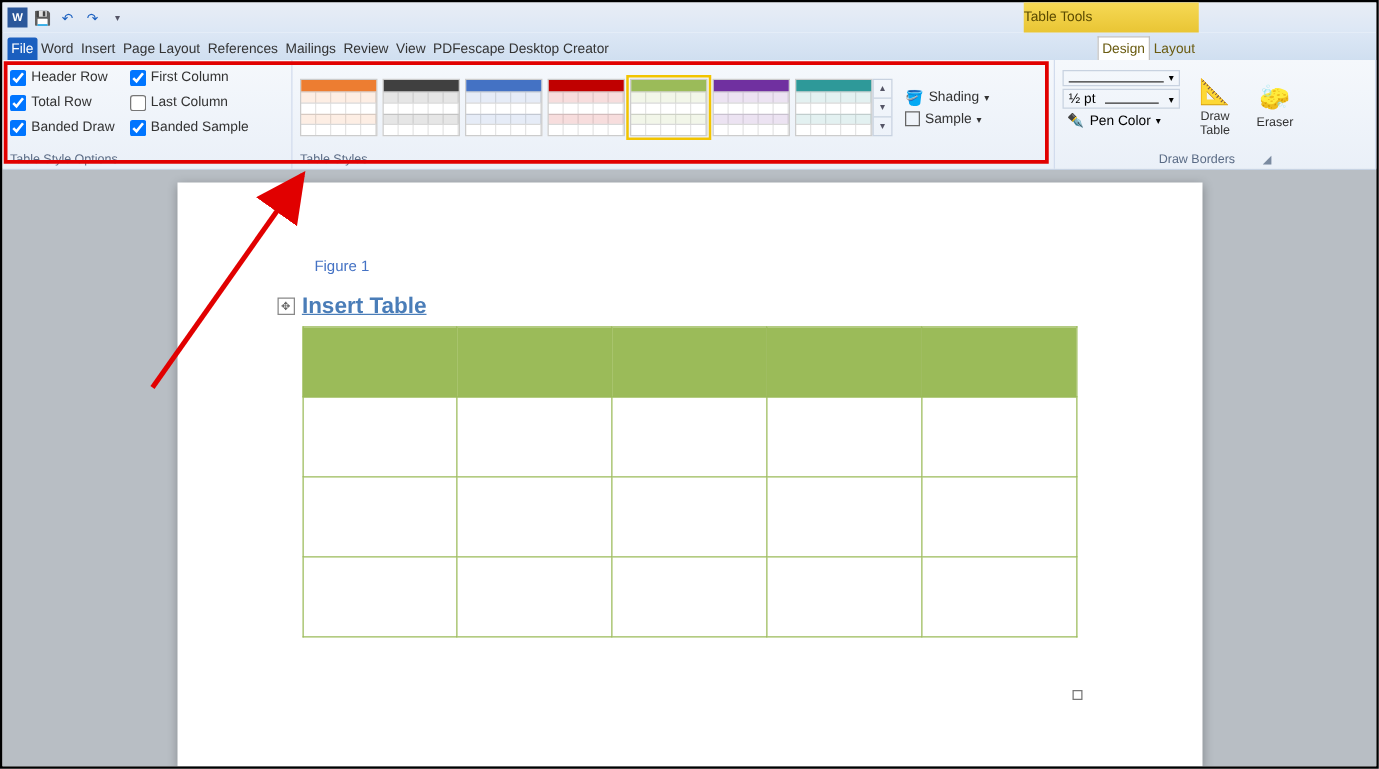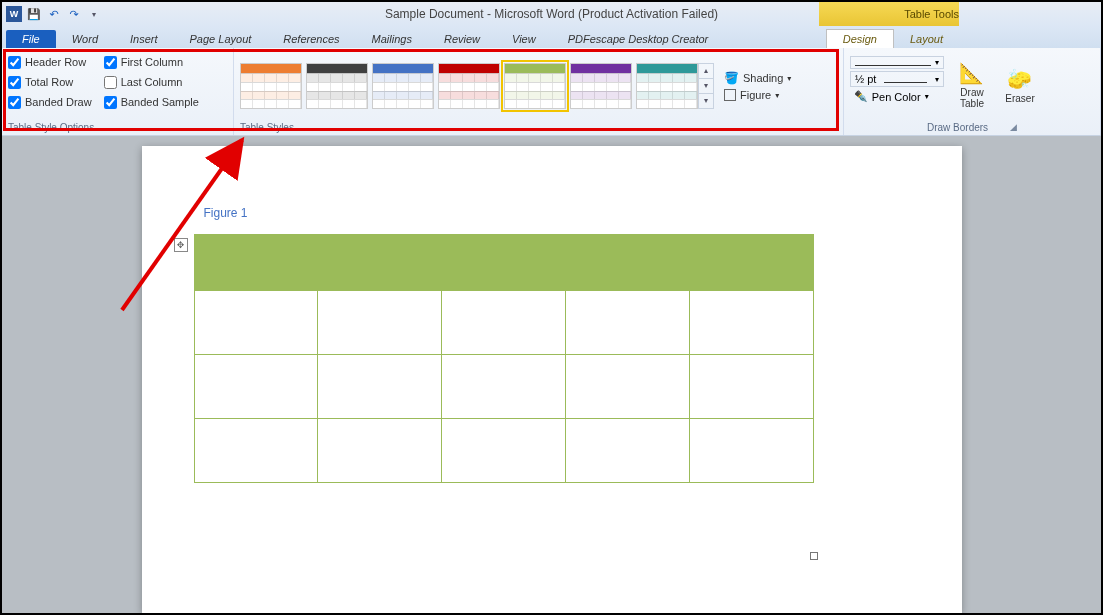--- a/index.html
+++ b/index.html
@@ -3,25 +3,25 @@
 <meta charset="utf-8">
 <style>
 * { box-sizing: border-box; margin: 0; padding: 0; }
 body { font-family: "Segoe UI", Tahoma, sans-serif; font-size: 11px; background: #000; width: 1103px; height: 615px; overflow: hidden; }
 .app { background: #fff; width: 1099px; height: 611px; margin: 2px; }
 
 
 .titlebar { height: 24px; background: linear-gradient(#e8edf5, #dce7f5); display: flex; align-items: center; position: relative; }
 .titlebar .qat { display: flex; align-items: center; gap: 4px; padding-left: 4px; }
 .titlebar .title { position: absolute; left: 0; right: 0; text-align: center; color: #444; font-size: 12px; pointer-events: none; }
-.tab-tools { position: absolute; right: 142px; top: 0; width: 140px; height: 24px; background: linear-gradient(#f6d955, #e9c534); text-align: right; line-height: 24px; color: #5a4a00; font-size: 11px; }
+.tab-tools { position: absolute; right: 142px; top: 0; width: 140px; height: 24px; background: linear-gradient(#f6d955, #e9c534); text-align: left; line-height: 24px; color: #5a4a00; font-size: 11px; }
 
 
 .ribbon-tabs { height: 22px; display: flex; align-items: flex-end; background: linear-gradient(#dce7f5, #d0dff0); padding-left: 4px; gap: 0; }
-.rtab { padding: 3px 16px; color: #333; cursor: pointer; font-style: italic; }
+.rtab { padding: 3px 3px; color: #333; cursor: pointer; }
 .rtab.file { background: #1a5fbf; color: #fff; border-radius: 2px 2px 0 0; }
 .rtab.active { background: #fff; border: 1px solid #c0c0c0; border-bottom: none; color: #444; }
 .rtab.ctx { color: #6a5b10; margin-top: 36px; }
 .rtab.ctx.active { background: #fff; }
 
 
 .ribbon { height: 88px; background: linear-gradient(#f5f8fc, #eaf0f8); border-bottom: 1px solid #c7d3e3; display: flex; }
 .group { border-right: 1px solid #d2dced; height: 100%; display: flex; flex-direction: column; padding: 4px 6px 0 6px; }
 .group .body { flex: 1; display: flex; }
 .group .label { text-align: left; font-size: 10px; color: #5a6b85; padding: 2px 0; }
@@ -41,21 +41,21 @@
 .btncol { display: flex; flex-direction: column; gap: 2px; padding-left: 6px; font-size: 11px; color: #333; }
 .rbtn { display: flex; align-items: center; gap: 4px; padding: 1px 4px; cursor: pointer; }
 
 .bigbtn { display: flex; flex-direction: column; align-items: center; justify-content: center; width: 44px; height: 66px; gap: 2px; cursor: pointer; font-size: 10px; color: #333; text-align: center; }
 
 
 .hlbox { position: absolute; border: 3px solid #e10000; pointer-events: none; }
 
 
 .workspace { height: calc(100% - 134px); background: #b8bec4; display: flex; justify-content: center; overflow: hidden; position: relative; }
-.page { width: 820px; background: #fff; margin-top: 10px; box-shadow: 0 2px 8px rgba(0,0,0,0.3); padding: 60px 52px; position: relative; }
+.page { width: 820px; background: #fff; margin-top: 10px; box-shadow: 0 2px 8px rgba(0,0,0,0.3); padding: 60px 100px; position: relative; }
 .figlabel { color: #4472c4; font-size: 12px; margin-bottom: 14px; margin-left: 10px; }
 .heading { color: #4a7db8; font-size: 18px; font-weight: 600; text-decoration: underline; margin-bottom: 6px; }
 .doctable { width: 620px; border-collapse: collapse; }
 .doctable td { border: 1px solid #9bbb59; height: 64px; }
 .doctable tr.hdrrow td { background: #9bbb59; border: 1px solid #9bbb59; height: 56px; }
 .tbl-anchor { position: absolute; width: 14px; height: 14px; border: 1px solid #888; font-size: 9px; text-align: center; line-height: 12px; color: #666; background: #fff; }
 
 
 .arrow { position: absolute; pointer-events: none; }
 .arrow svg { overflow: visible; }
@@ -69,21 +69,20 @@
 <div class="app">
 
   <div class="titlebar">
     <div class="qat">
       <span class="qicon" style="background:#2b579a;color:#fff;font-weight:bold;font-size:9px">W</span>
       <span class="qicon" style="color:#1a5fbf">💾</span>
       <span class="qicon" style="color:#1a5fbf">↶</span>
       <span class="qicon" style="color:#1a5fbf">↷</span>
       <span class="qicon" style="color:#556;font-size:8px">▾</span>
     </div>
-    <div class="title">Sample Document - Microsoft Word (Product Activation Failed)</div>
     <div class="tab-tools">Table Tools</div>
   </div>
 
   <div class="ribbon-tabs">
     <div class="rtab file">File</div>
     <div class="rtab">Word</div>
     <div class="rtab">Insert</div>
     <div class="rtab">Page Layout</div>
     <div class="rtab">References</div>
     <div class="rtab">Mailings</div>
@@ -359,21 +358,21 @@
           <div style="border-bottom:none">▾</div>
         </div>
         <div class="btncol">
           <div class="rbtn">
             <span style="font-size:12px">🪣</span>
             <span>Shading</span>
             <span style="font-size:8px">▾</span>
           </div>
           <div class="rbtn">
             <span style="display:inline-block;width:12px;height:12px;border:1px solid #666"></span>
-            <span>Figure</span>
+            <span>Sample</span>
             <span style="font-size:8px">▾</span>
           </div>
         </div>
       </div>
       <div class="label">Table Styles</div>
     </div>
 
     <div class="group" style="flex:1">
       <div class="body" style="align-items:flex-start;gap:4px">
         <div style="display:flex;flex-direction:column;gap:2px;width:96px;padding-top:4px">
@@ -409,20 +408,21 @@
     </div>
 
     <div class="hlbox" style="left:1px;top:1px;width:836px;height:82px"></div>
   </div>
 
   <div class="workspace">
     <div class="page">
       <div class="figlabel">Figure 1</div>
       <div style="position:relative">
         <div class="tbl-anchor" style="left:-20px;top:4px">✥</div>
+        <div class="heading">Insert Table</div>
         <table class="doctable">
           <tbody>
               <tr class="hdrrow">
                 <td></td>
                 <td></td>
                 <td></td>
                 <td></td>
                 <td></td>
               </tr>
           <tr>

